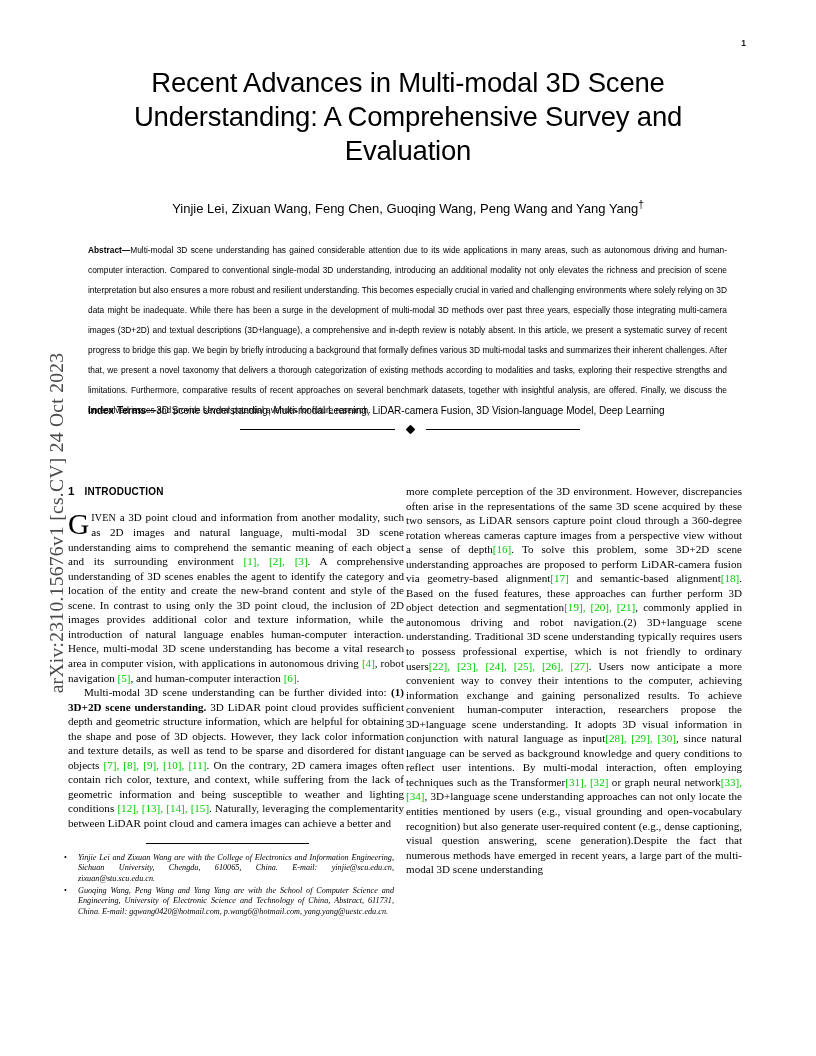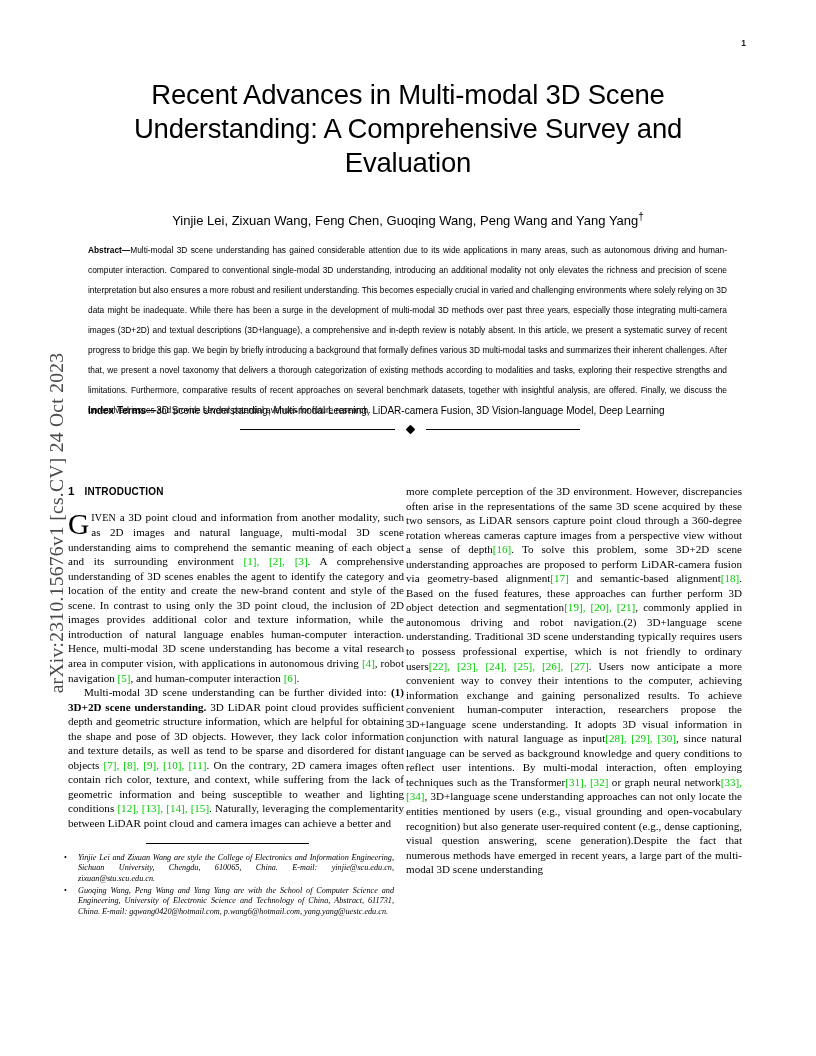--- a/index.html
+++ b/index.html
@@ -50,21 +50,21 @@
     top: 66px;
     width: 640px;
     text-align: center;
   }
   .paper-title {
     font-family: "Liberation Sans", sans-serif;
     font-size: 27.5px;
     font-weight: normal;
     line-height: 34px;
     color: #000;
-    margin: 12px;
+    margin: 0;
     letter-spacing: -0.2px;
   }
   .authors {
     font-family: "Liberation Sans", sans-serif;
     font-size: 13px;
     margin-top: 31px;
     color: #000;
   }
   .authors .dagger {
     font-size: 10px;
@@ -243,16 +243,16 @@
 
 </div>
 
 <div class="col col-right">
     <p class="body noindent"><span> more</span><span> complete</span><span> perception</span><span> of</span><span> the</span><span> 3D</span><span> environment.</span><span> However,</span><span> discrepancies</span><span> often</span><span> arise</span><span> in</span><span> the</span><span> representations</span><span> of</span><span> the</span><span> same</span><span> 3D</span><span> scene</span><span> acquired</span><span> by</span><span> these</span><span> two</span><span> sensors,</span><span> as</span><span> LiDAR</span><span> sensors</span><span> capture</span><span> point</span><span> cloud</span><span> through</span><span> a</span><span> 360-degree</span><span> rotation</span><span> whereas</span><span> cameras</span><span> capture</span><span> images</span><span> from</span><span> a</span><span> perspective</span><span> view</span><span> without</span><span> a</span><span> sense</span><span> of</span><span> depth</span><span class="cite">[16]</span><span>.</span><span> To</span><span> solve</span><span> this</span><span> problem,</span><span> some</span><span> 3D+2D</span><span> scene</span><span> understanding</span><span> approaches</span><span> are</span><span> proposed</span><span> to</span><span> perform</span><span> LiDAR-camera</span><span> fusion</span><span> via</span><span> geometry-based</span><span> alignment</span><span class="cite">[17]</span><span> and</span><span> semantic-based</span><span> alignment</span><span class="cite">[18]</span><span>.</span><span> Based</span><span> on</span><span> the</span><span> fused</span><span> features,</span><span> these</span><span> approaches</span><span> can</span><span> further</span><span> perform</span><span> 3D</span><span> object</span><span> detection</span><span> and</span><span> segmentation</span><span class="cite">[19],</span><span class="cite"> [20],</span><span class="cite"> [21]</span><span>,</span><span> commonly</span><span> applied</span><span> in</span><span> autonomous</span><span> driving</span><span> and</span><span> robot</span><span> navigation.</span><span class="run">(2)</span><span class="run"> 3D+language</span><span class="run"> scene</span><span class="run"> understanding.</span><span> Traditional</span><span> 3D</span><span> scene</span><span> understanding</span><span> typically</span><span> requires</span><span> users</span><span> to</span><span> possess</span><span> professional</span><span> expertise,</span><span> which</span><span> is</span><span> not</span><span> friendly</span><span> to</span><span> ordinary</span><span> users</span><span class="cite">[22],</span><span class="cite"> [23],</span><span class="cite"> [24],</span><span class="cite"> [25],</span><span class="cite"> [26],</span><span class="cite"> [27]</span><span>.</span><span> Users</span><span> now</span><span> anticipate</span><span> a</span><span> more</span><span> convenient</span><span> way</span><span> to</span><span> convey</span><span> their</span><span> intentions</span><span> to</span><span> the</span><span> computer,</span><span> achieving</span><span> information</span><span> exchange</span><span> and</span><span> gaining</span><span> personalized</span><span> results.</span><span> To</span><span> achieve</span><span> convenient</span><span> human-computer</span><span> interaction,</span><span> researchers</span><span> propose</span><span> the</span><span> 3D+language</span><span> scene</span><span> understanding.</span><span> It</span><span> adopts</span><span> 3D</span><span> visual</span><span> information</span><span> in</span><span> conjunction</span><span> with</span><span> natural</span><span> language</span><span> as</span><span> input</span><span class="cite">[28],</span><span class="cite"> [29],</span><span class="cite"> [30]</span><span>,</span><span> since</span><span> natural</span><span> language</span><span> can</span><span> be</span><span> served</span><span> as</span><span> background</span><span> knowledge</span><span> and</span><span> query</span><span> conditions</span><span> to</span><span> reflect</span><span> user</span><span> intentions.</span><span> By</span><span> multi-modal</span><span> interaction,</span><span> often</span><span> employing</span><span> techniques</span><span> such</span><span> as</span><span> the</span><span> Transformer</span><span class="cite">[31],</span><span class="cite"> [32]</span><span> or</span><span> graph</span><span> neural</span><span> network</span><span class="cite">[33],</span><span class="cite"> [34]</span><span>,</span><span> 3D+language</span><span> scene</span><span> understanding</span><span> approaches</span><span> can</span><span> not</span><span> only</span><span> locate</span><span> the</span><span> entities</span><span> mentioned</span><span> by</span><span> users</span><span> (</span><span class="it">e.g.</span><span>,</span><span> visual</span><span> grounding</span><span> and</span><span> open-vocabulary</span><span> recognition)</span><span> but</span><span> also</span><span> generate</span><span> user-required</span><span> content</span><span> (</span><span class="it">e.g.</span><span>,</span><span> dense</span><span> captioning,</span><span> visual</span><span> question</span><span> answering,</span><span> scene</span><span> generation).</span><span class="body">Despite</span><span class="body"> the</span><span class="body"> fact</span><span class="body"> that</span><span class="body"> numerous</span><span class="body"> methods</span><span class="body"> have</span><span class="body"> emerged</span><span class="body"> in</span><span class="body"> recent</span><span class="body"> years,</span><span class="body"> a</span><span class="body"> large</span><span class="body"> part</span><span class="body"> of</span><span class="body"> the</span><span class="body"> multi-modal</span><span class="body"> 3D</span><span class="body"> scene</span><span class="body"> understanding</span></p>
   </div>
 
 <div class="footnote-rule"></div>
 <div class="footnotes">
   <ul>
-    <li>Yinjie Lei and Zixuan Wang are style the College of Electronics and Information Engineering, Sichuan University, Chengdu, 610065, China. E-mail: yinjie@scu.edu.cn, zixuan@stu.scu.edu.cn.</li>
+    <li>Yinjie Lei and Zixuan Wang are with the College of Electronics and Information Engineering, Sichuan University, Chengdu, 610065, China. E-mail: yinjie@scu.edu.cn, zixuan@stu.scu.edu.cn.</li>
     <li>Guoqing Wang, Peng Wang and Yang Yang are with the School of Computer Science and Engineering, University of Electronic Science and Technology of China, Abstract, 611731, China. E-mail: gqwang0420@hotmail.com, p.wang6@hotmail.com, yang.yang@uestc.edu.cn.</li>
   </ul>
 </div>
 
 </body></html>

